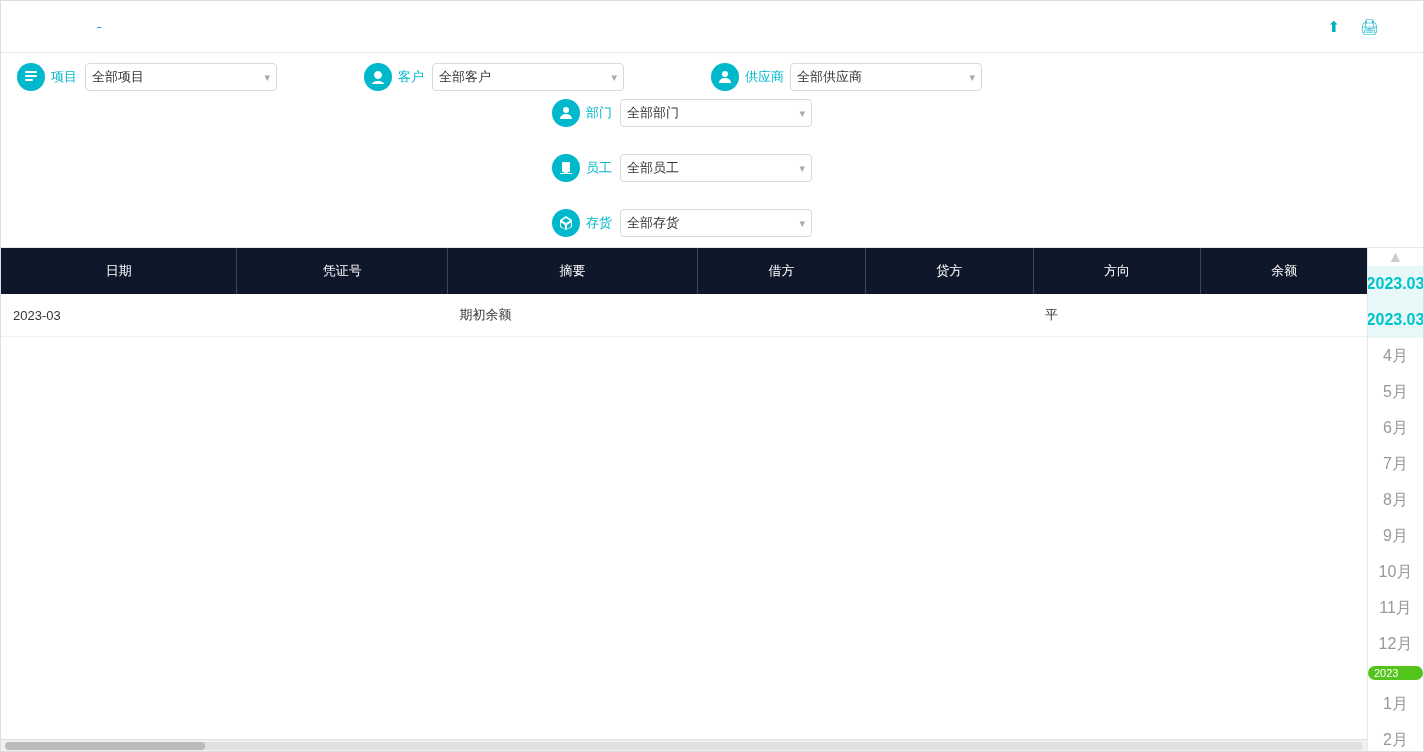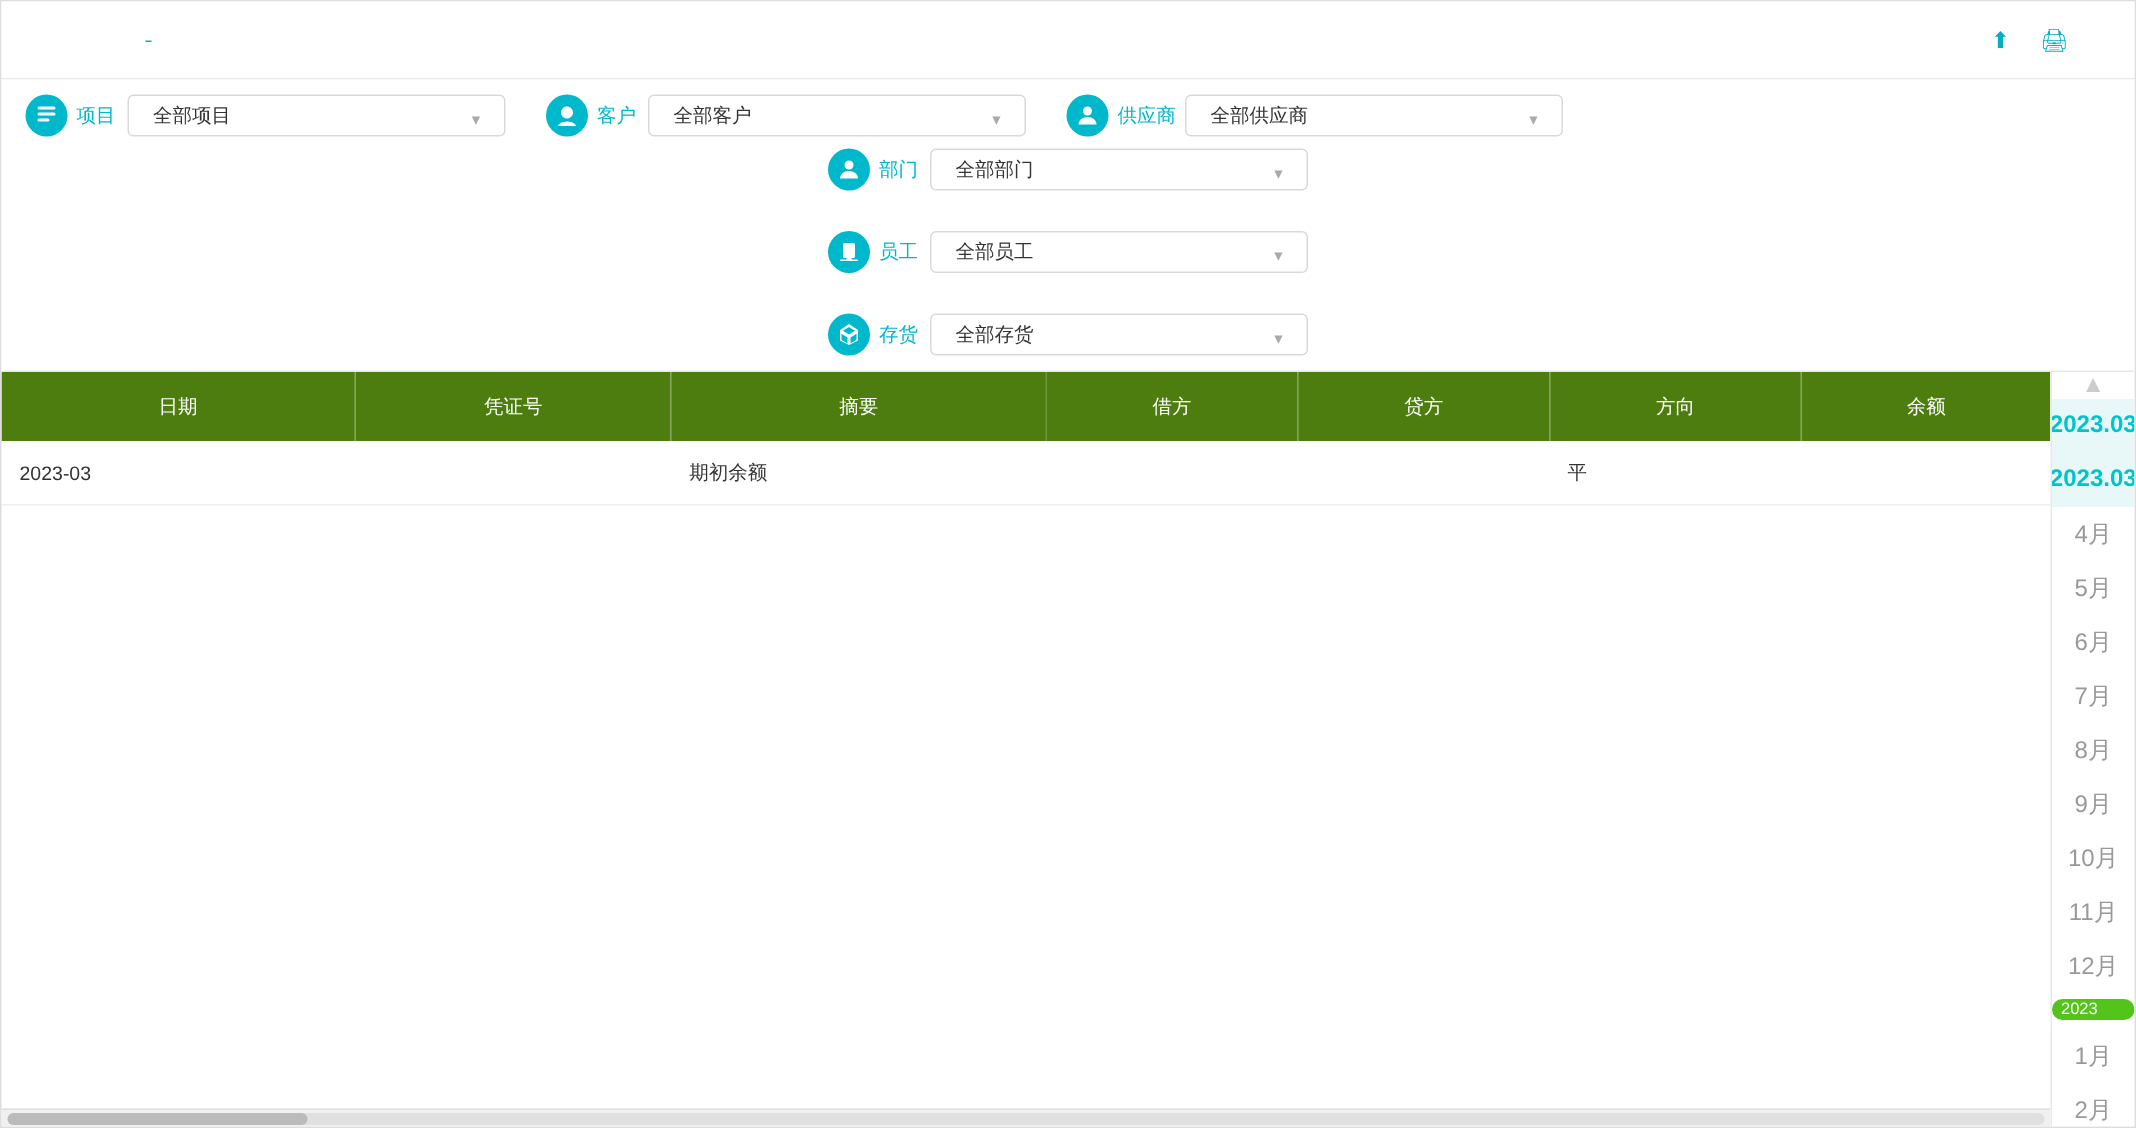--- a/index.html
+++ b/index.html
@@ -119,26 +119,26 @@
       font-size: 14px;
       flex-shrink: 0;
     }
     .filter-label {
       color: #00b8cc;
       font-size: 13px;
       min-width: 28px;
     }
     .filter-select {
       display: flex;
-      align-items: flex-end;
+      align-items: center;
       justify-content: space-between;
       border: 1px solid #d9d9d9;
       border-radius: 4px;
-      padding: 4px 16px;
-      width: 252px;
+      padding: 4px 6px;
+      width: 192px;
       cursor: pointer;
       background: #fff;
       color: #333;
       font-size: 13px;
     }
     .filter-select .sel-arrow {
       color: #aaa;
       font-size: 11px;
     }
 
@@ -153,21 +153,21 @@
       overflow: hidden;
       display: flex;
       flex-direction: column;
     }
 
     .data-table {
       width: 100%;
       border-collapse: collapse;
     }
     .data-table thead tr {
-      background: #4d7c0f;
+      background: #0f172a;
     }
     .data-table thead th {
       color: #fff;
       font-weight: 500;
       font-size: 13px;
       padding: 14px 12px;
       text-align: center;
       border-right: 1px solid rgba(255,255,255,0.2);
     }
     .data-table thead th:last-child { border-right: none; }

